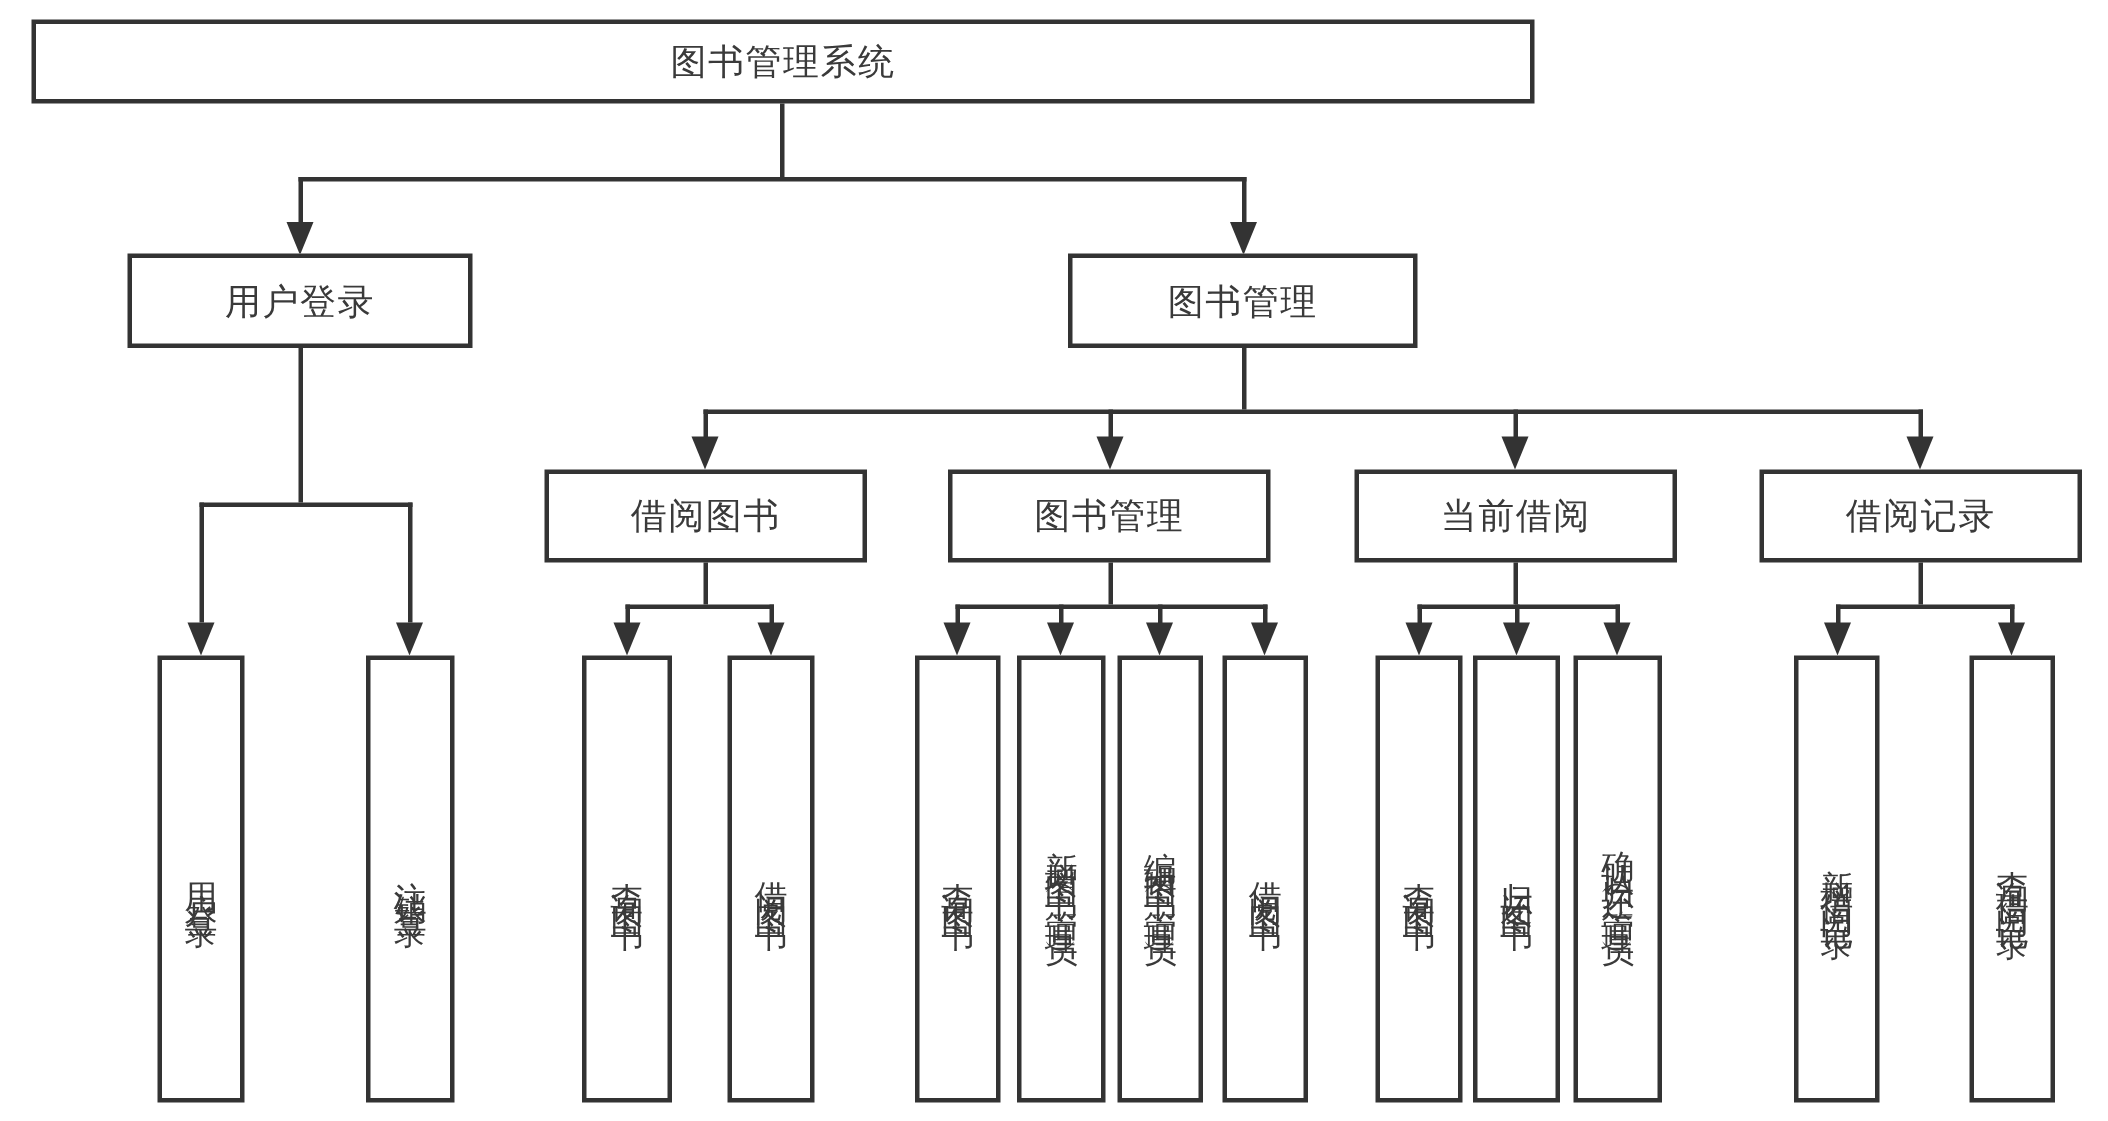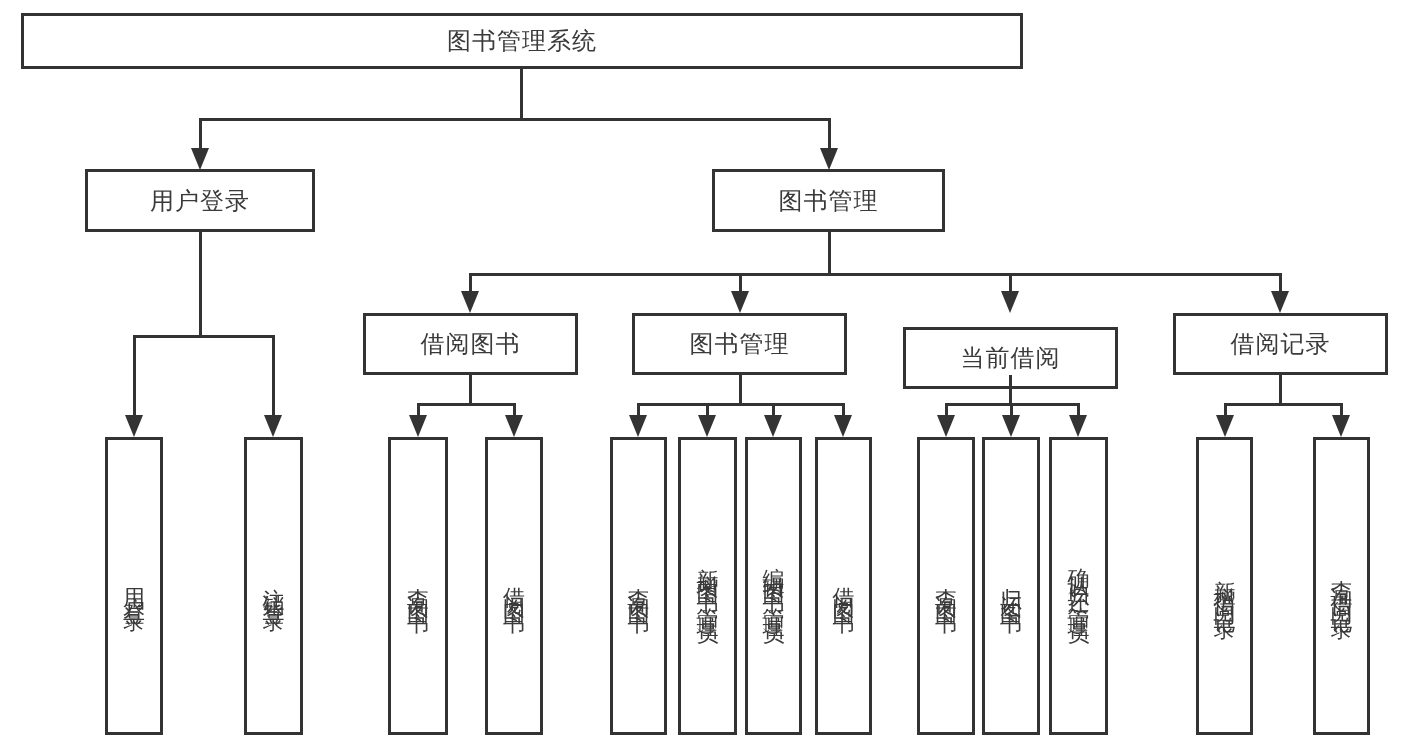--- a/index.html
+++ b/index.html
@@ -73,21 +73,21 @@
   <div class="ah" style="left:1001px;top:291px"></div>
   <div class="ln" style="left:1279px;top:273px;width:3px;height:20px"></div>
   <div class="ah" style="left:1271px;top:291px"></div>
 
   <div class="box" style="left:363px;top:313px;width:215px;height:62px">
     <span class="hlabel">借阅图书</span>
   </div>
   <div class="box" style="left:632px;top:313px;width:215px;height:62px">
     <span class="hlabel">图书管理</span>
   </div>
-  <div class="box" style="left:903px;top:327px;width:215px;height:62px">
+  <div class="box" style="left:903px;top:313px;width:215px;height:62px">
     <span class="hlabel">当前借阅</span>
   </div>
   <div class="box" style="left:1173px;top:313px;width:215px;height:62px">
     <span class="hlabel">借阅记录</span>
   </div>
 
   <div class="ln" style="left:469px;top:375px;width:3px;height:28px"></div>
   <div class="ln" style="left:417px;top:403px;width:99px;height:3px"></div>
   <div class="ln" style="left:417px;top:403px;width:3px;height:14px"></div>
   <div class="ah" style="left:409px;top:415px"></div>

